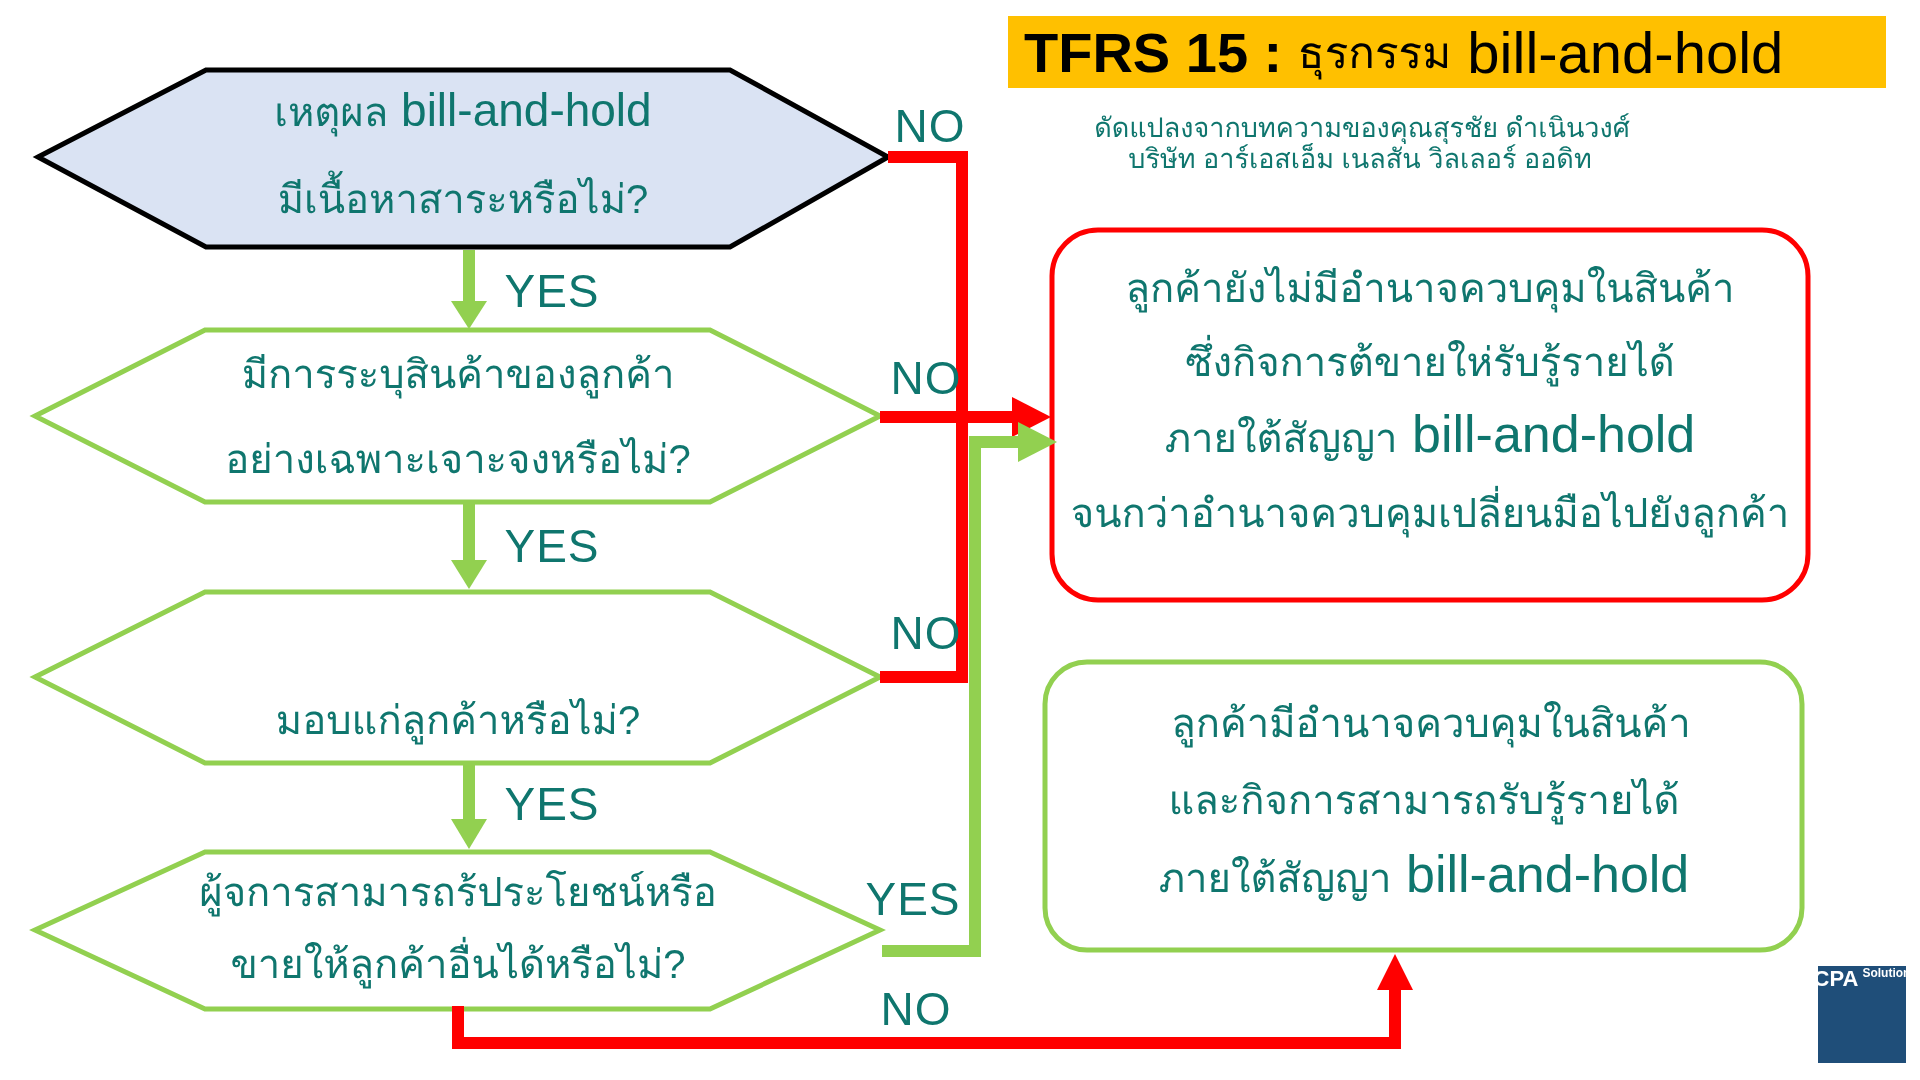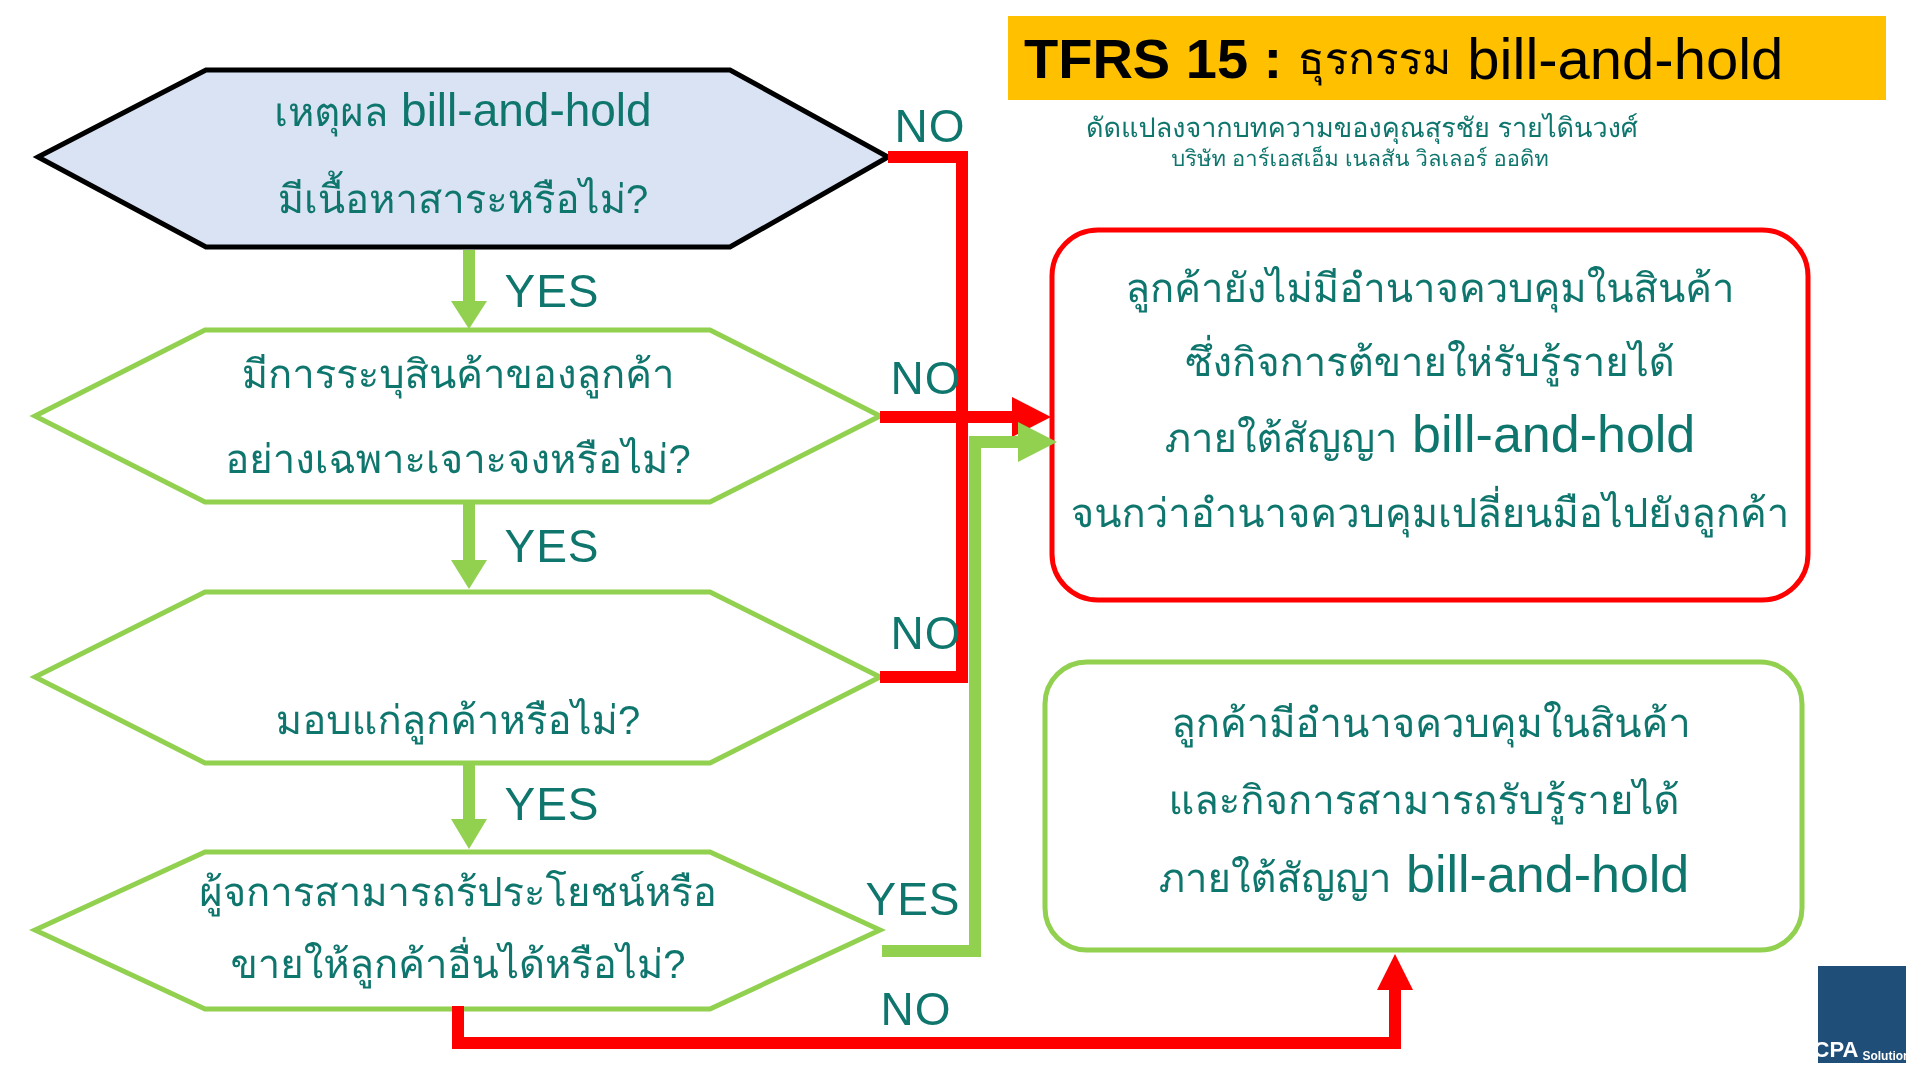--- a/index.html
+++ b/index.html
@@ -8,31 +8,31 @@
     font-family:"Liberation Sans","DejaVu Sans",sans-serif;color:#000;
   }
   #shapes{position:absolute;left:0;top:0;}
   .t{position:absolute;transform:translate(-50%,-50%);white-space:nowrap;text-align:center;color:#0f766e;}
   .hex-line{font-size:40px;}
   .hex-latin{font-size:46px;}
   .box-line{font-size:40px;}
   .box-latin{font-size:52px;}
   .edge-label{font-size:46px;font-weight:400;letter-spacing:1px;}
   .banner{
-    position:absolute;left:1008px;top:16px;width:878px;height:84px;background:#FFC000;
+    position:absolute;left:1008px;top:16px;width:878px;height:72px;background:#FFC000;
     display:flex;align-items:center;padding-left:16px;box-sizing:border-box;
   }
   .banner .p1{font-size:56px;font-weight:700;white-space:pre;}
   .banner .p2{font-size:44px;font-weight:400;white-space:pre;}
   .banner .p3{font-size:58px;font-weight:400;white-space:pre;}
   .attr1{font-size:27px;}
-  .attr2{font-size:22px;}
+  .attr2{font-size:27px;}
   .logo{
     position:absolute;left:1818px;top:966px;width:88px;height:97px;background:#1F4E79;
-    display:flex;align-items:flex-end;justify-content:center;color:#fff;
+    display:flex;align-items:flex-start;justify-content:center;color:#fff;
   }
   .logo .cpa{font-size:22px;font-weight:700;}
   .logo .bar{width:1px;height:20px;background:#ffffff;margin:0 2px;}
   .logo .sol{font-size:12px;font-weight:700;}
 </style>
 </head>
 <body>
 
 <div id="canvas">
 
@@ -75,21 +75,21 @@
       <polygon points="1018,422 1018,462 1057,442" fill="#92D050"></polygon>
     </g>
   </svg>
 
   <div class="banner">
     <span class="p1">TFRS 15 : </span>
       <span class="p2">ธุรกรรม</span>
       <span class="p3"> bill-and-hold</span>
   </div>
 
-  <div class="t attr1" style="left:1362px;top:127px;">ดัดแปลงจากบทความของคุณสุรชัย รายไดินวงศ์</div>
+  <div class="t attr1" style="left:1362px;top:127px;">ดัดแปลงจากบทความของคุณสุรชัย ดำเนินวงศ์</div>
   <div class="t attr2" style="left:1360px;top:158px;">บริษัท อาร์เอสเอ็ม เนลสัน วิลเลอร์ ออดิท</div>
 
   <div class="t hex-line" style="left:463px;top:112px;"><span>เหตุผล</span><span class="hex-latin"> bill-and-hold</span></div>
   <div class="t hex-line" style="left:463px;top:199px;">มีเนื้อหาสาระหรือไม่?</div>
 
   <div class="t hex-line" style="left:458px;top:374px;">มีการระบุสินค้าของลูกค้า</div>
   <div class="t hex-line" style="left:458px;top:459px;">อย่างเฉพาะเจาะจงหรือไม่?</div>
 
   <div class="t hex-line" style="left:458px;top:720px;">มอบแก่ลูกค้าหรือไม่?</div>
 

